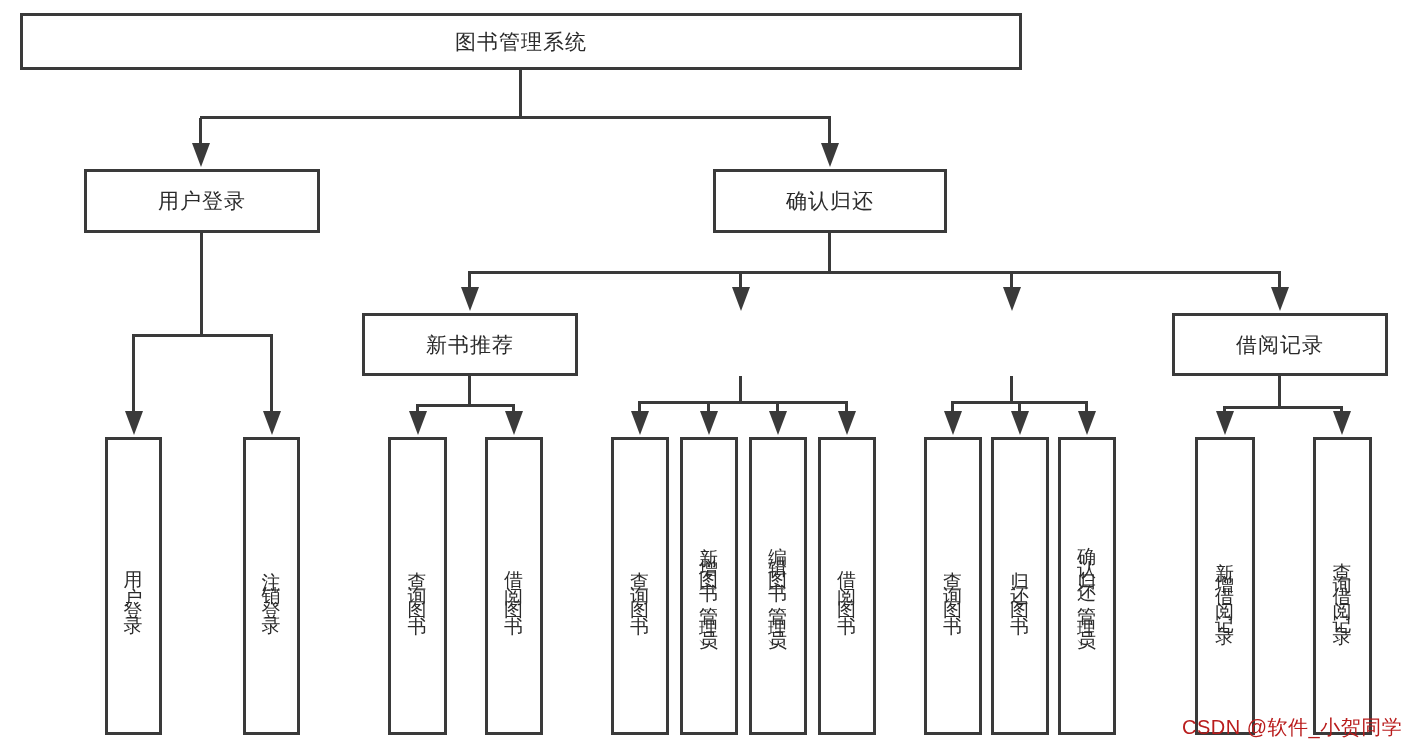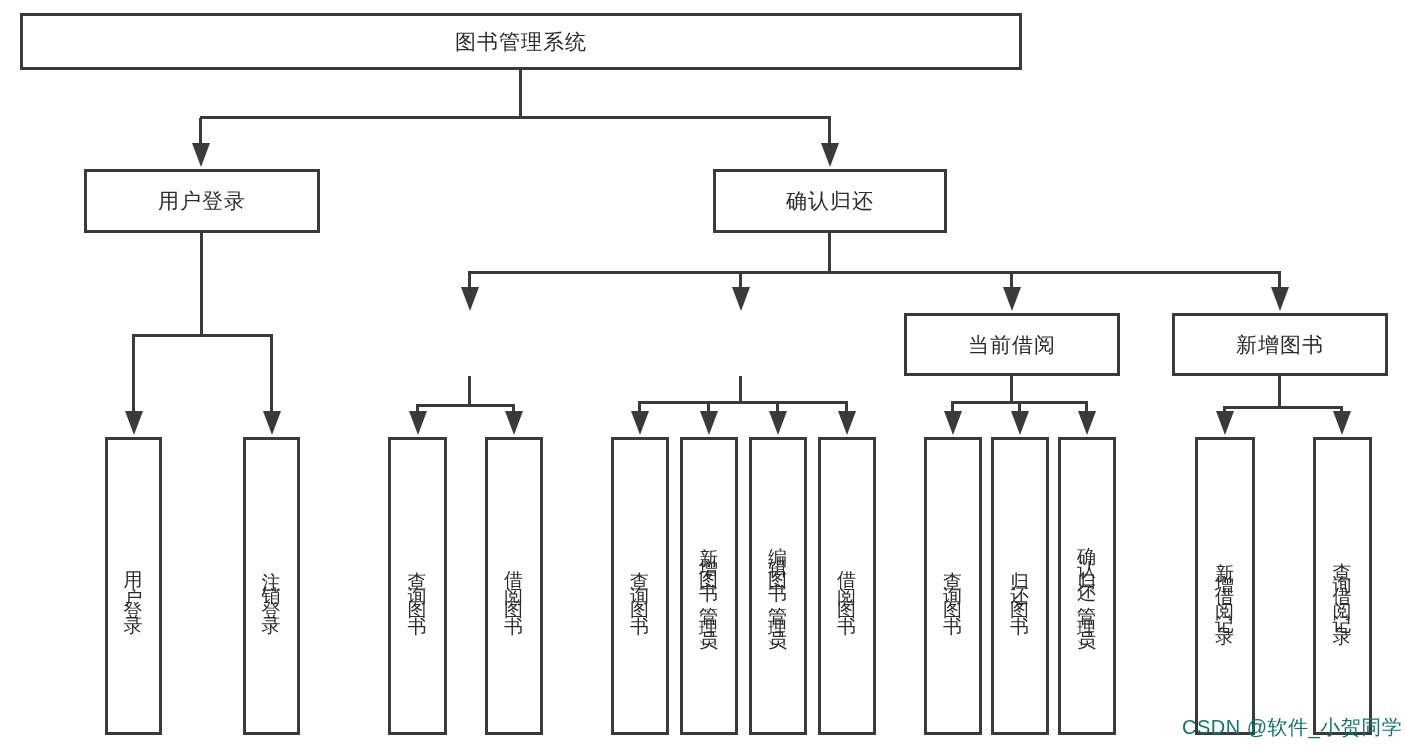--- a/index.html
+++ b/index.html
@@ -47,21 +47,21 @@
   .ah{
     position:absolute;width:0;height:0;
     border-left:9px solid transparent;
     border-right:9px solid transparent;
     border-top:24px solid #3a3a3a;
   }
   .watermark{
     position:absolute;
     left:1182px;top:714px;
     font-size:20px;
-    color:#0f766e;
+    color:#b91c1c;
     letter-spacing:0.5px;
     white-space:nowrap;
     z-index:5;
   }
 </style>
 </head>
 <body>
 
 <div class="stage">
 
@@ -69,25 +69,25 @@
     <span>图书管理系统</span>
   </div>
 
   <div class="hbox" style="left:84px;top:169px;width:236px;height:64px">
     <span>用户登录</span>
   </div>
   <div class="hbox" style="left:713px;top:169px;width:234px;height:64px">
     <span>确认归还</span>
   </div>
 
-  <div class="hbox" style="left:904px;top:313px;width:216px;height:63px">
-    <span>当前借阅</span>
+  <div class="hbox" style="left:362px;top:313px;width:216px;height:63px">
+    <span>新书推荐</span>
   </div>
   <div class="hbox" style="left:1172px;top:313px;width:216px;height:63px">
-    <span>新增图书</span>
+    <span>借阅记录</span>
   </div>
 
   <div class="vbox ls-wide" style="left:105px;width:57px">
     <span>用户登录</span>
   </div>
   <div class="vbox ls-wide" style="left:243px;width:57px">
     <span>注销登录</span>
   </div>
 
   <div class="vbox ls-wide" style="left:388px;width:59px">

